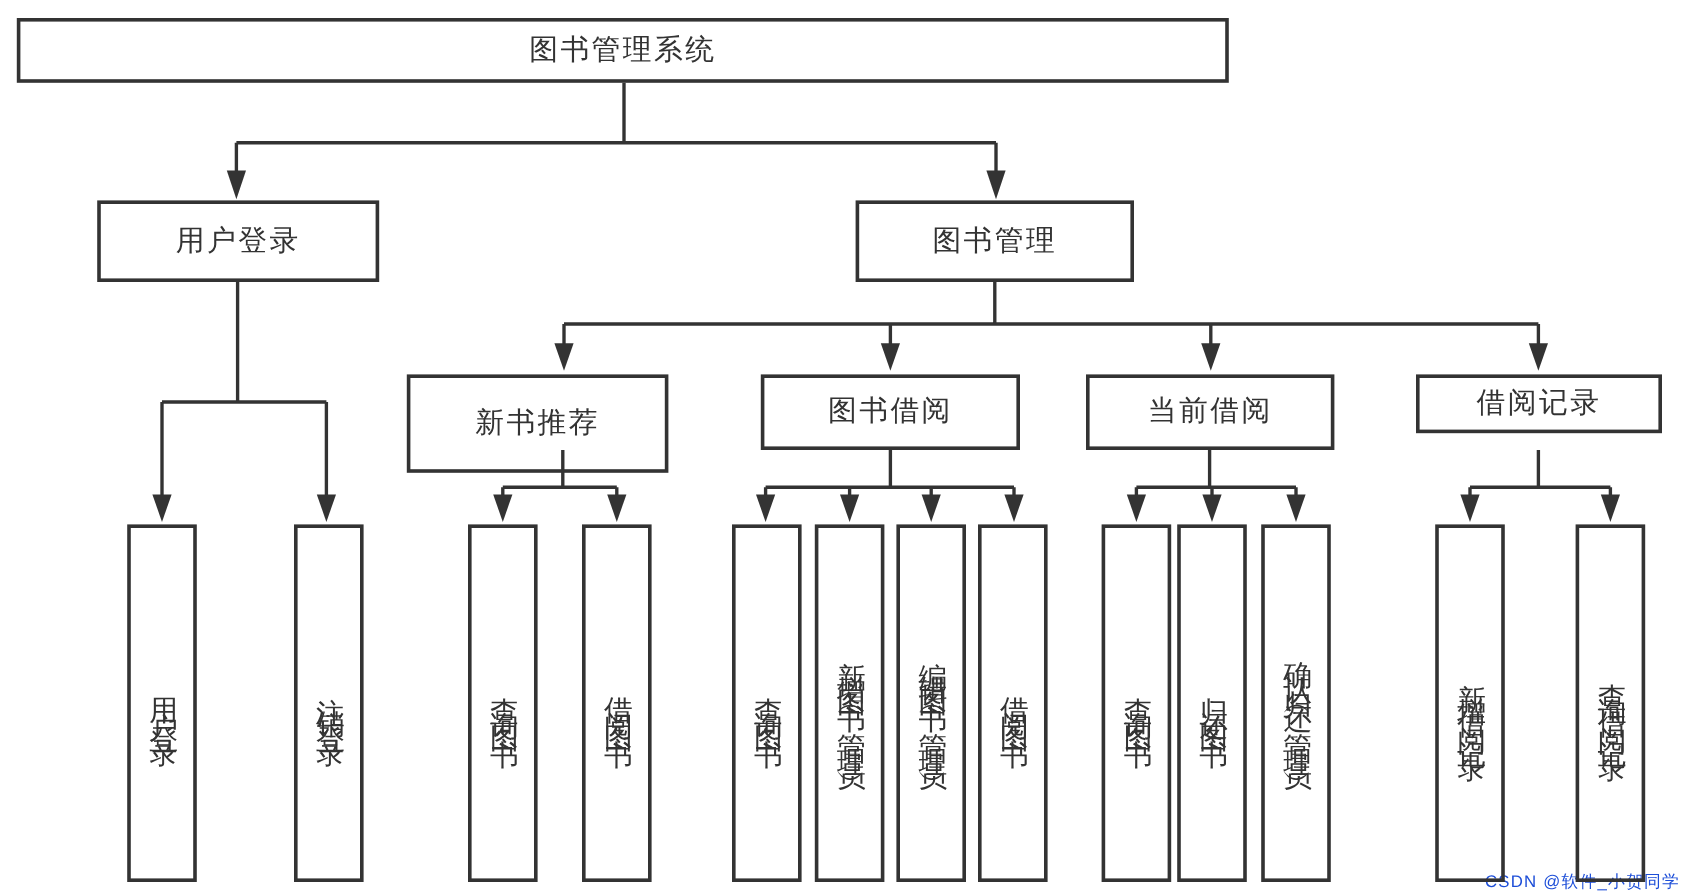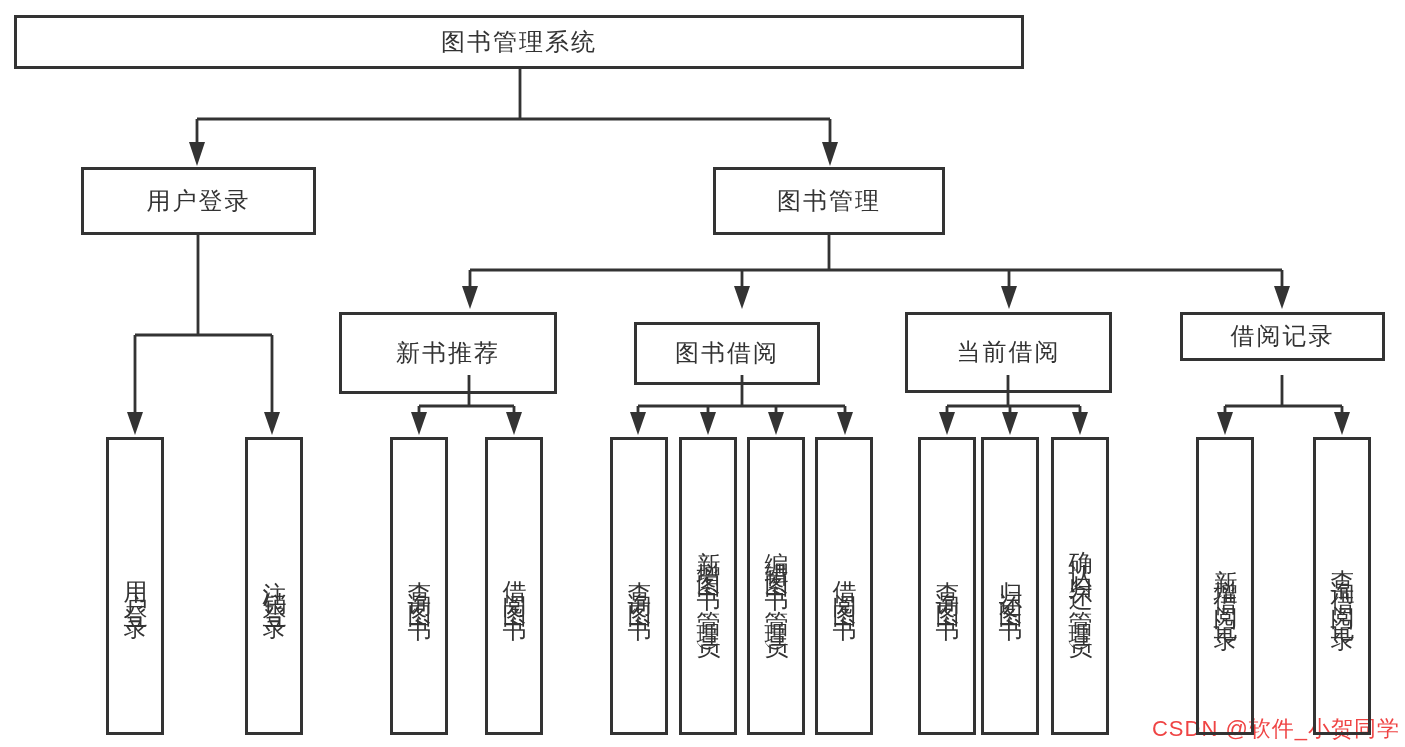--- a/index.html
+++ b/index.html
@@ -35,22 +35,22 @@
   .vbox {
     writing-mode: vertical-rl;
     text-orientation: mixed;
     letter-spacing: 12px;
     white-space: nowrap;
   }
   .watermark {
     position: absolute;
     right: 5px;
     bottom: 3px;
-    font-size: 22px;
-    color: #ef4444;
+    font-size: 14px;
+    color: #1d4ed8;
     letter-spacing: 1px;
     z-index: 1;
     text-align: center;
   }
 </style>
 </head>
 <body>
 
 <div class="stage">
 
@@ -103,24 +103,24 @@
   <div class="box" style="left:81px; top:167px; width:235px; height:68px;">
     <span>用户登录</span>
   </div>
   <div class="box" style="left:713px; top:167px; width:232px; height:68px;text-align:right;">
     <span>图书管理</span>
   </div>
 
   <div class="box" style="left:339px; top:312px; width:218px; height:82px;">
     <span>新书推荐</span>
   </div>
-  <div class="box" style="left:634px; top:322px; width:186px; height:63px;">
+  <div class="box" style="left:634px; top:312px; width:216px; height:63px;">
     <span>图书借阅</span>
   </div>
-  <div class="box" style="left:905px; top:312px; width:207px; height:81px;">
+  <div class="box" style="left:905px; top:312px; width:207px; height:63px;">
     <span>当前借阅</span>
   </div>
   <div class="box" style="left:1180px; top:312px; width:205px; height:49px;">
     <span>借阅记录</span>
   </div>
 
   <div class="box vbox" style="left:106px; top:437px; width:58px; height:298px;">
     <span>用户登录</span>
   </div>
   <div class="box vbox" style="left:245px; top:437px; width:58px; height:298px;">

